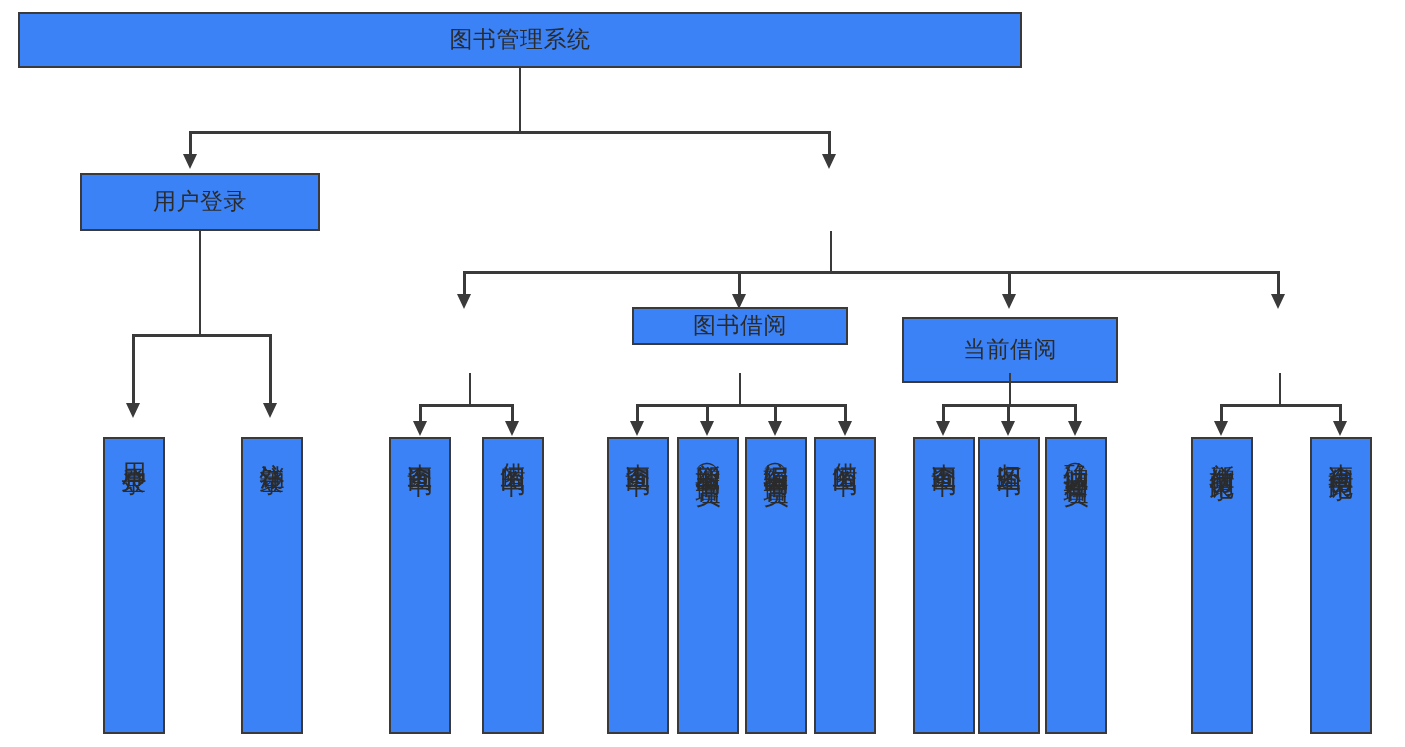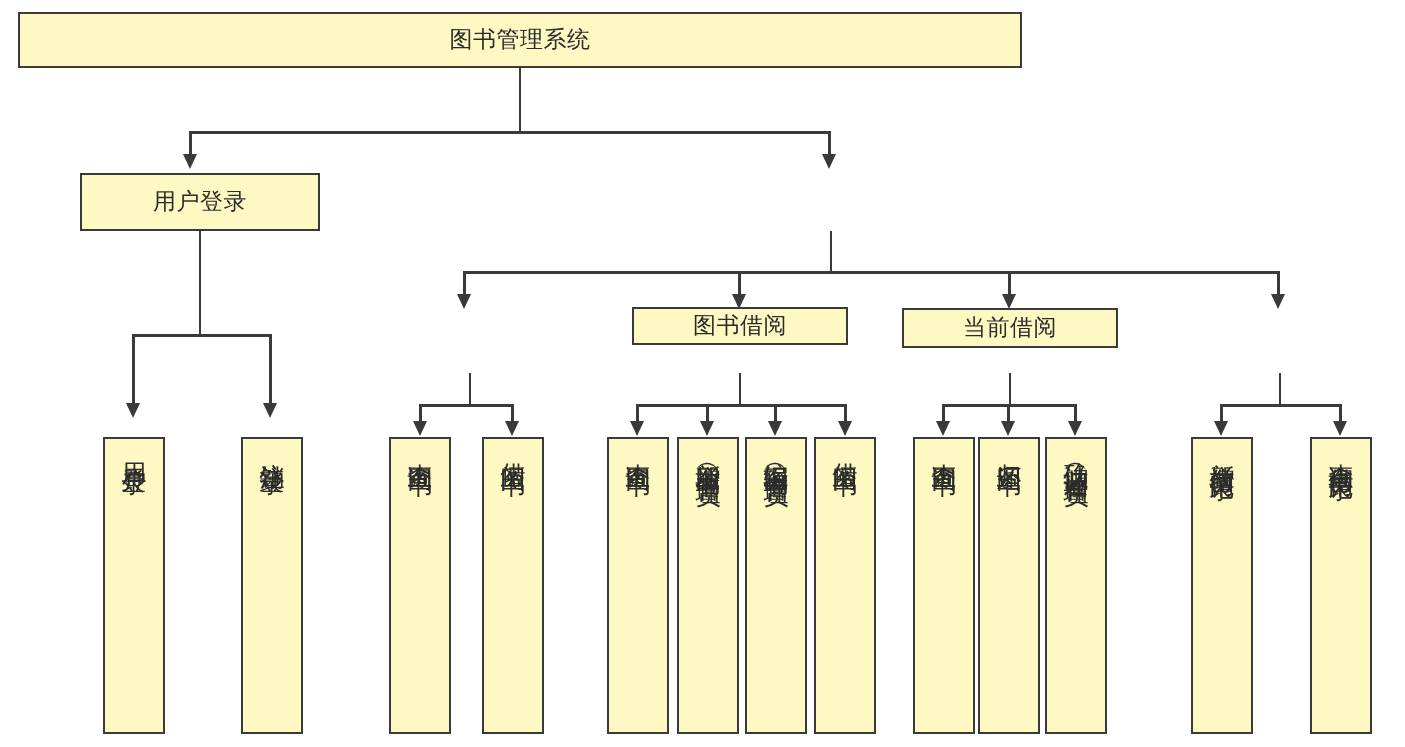--- a/index.html
+++ b/index.html
@@ -14,21 +14,21 @@
     position: relative;
     width: 1405px;
     height: 747px;
     background: #ffffff;
     overflow: hidden;
   }
   
   .node {
     position: absolute;
     box-sizing: border-box;
-    background: #fef9c3;
+    background: #3b82f6;
     border: 2px solid #3a3a3a;
     display: flex;
     align-items: center;
     justify-content: center;
     color: #2b2b2b;
     line-height: 1.18;
   }
   .node .lbl {
     display: block;
     text-align: center;
@@ -118,21 +118,21 @@
   <div class="vline" style="left:738px; top:271px; width:3px; height:25px;"></div>
   <div class="arrow" style="left:732px; top:294px;"></div>
   <div class="vline" style="left:1008px; top:271px; width:3px; height:25px;"></div>
   <div class="arrow" style="left:1002px; top:294px;"></div>
   <div class="vline" style="left:1277px; top:271px; width:3px; height:25px;"></div>
   <div class="arrow" style="left:1271px; top:294px;"></div>
 
   <div class="node horiz" style="left:632px; top:307px; width:216px; height:38px;">
     <span class="lbl">图书借阅</span>
   </div>
-  <div class="node horiz" style="left:902px; top:308px; width:216px; height:40px;">
+  <div class="node horiz" style="left:902px; top:317px; width:216px; height:66px;">
     <span class="lbl">当前借阅</span>
   </div>
 
   <div class="vline" style="left:469px; top:373px; width:2px; height:32px;"></div>
   <div class="hline" style="left:419px; top:404px; width:95px; height:3px;"></div>
   <div class="vline" style="left:419px; top:404px; width:3px; height:18px;"></div>
   <div class="arrow" style="left:413px; top:421px;"></div>
   <div class="vline" style="left:511px; top:404px; width:3px; height:18px;"></div>
   <div class="arrow" style="left:505px; top:421px;"></div>
 

